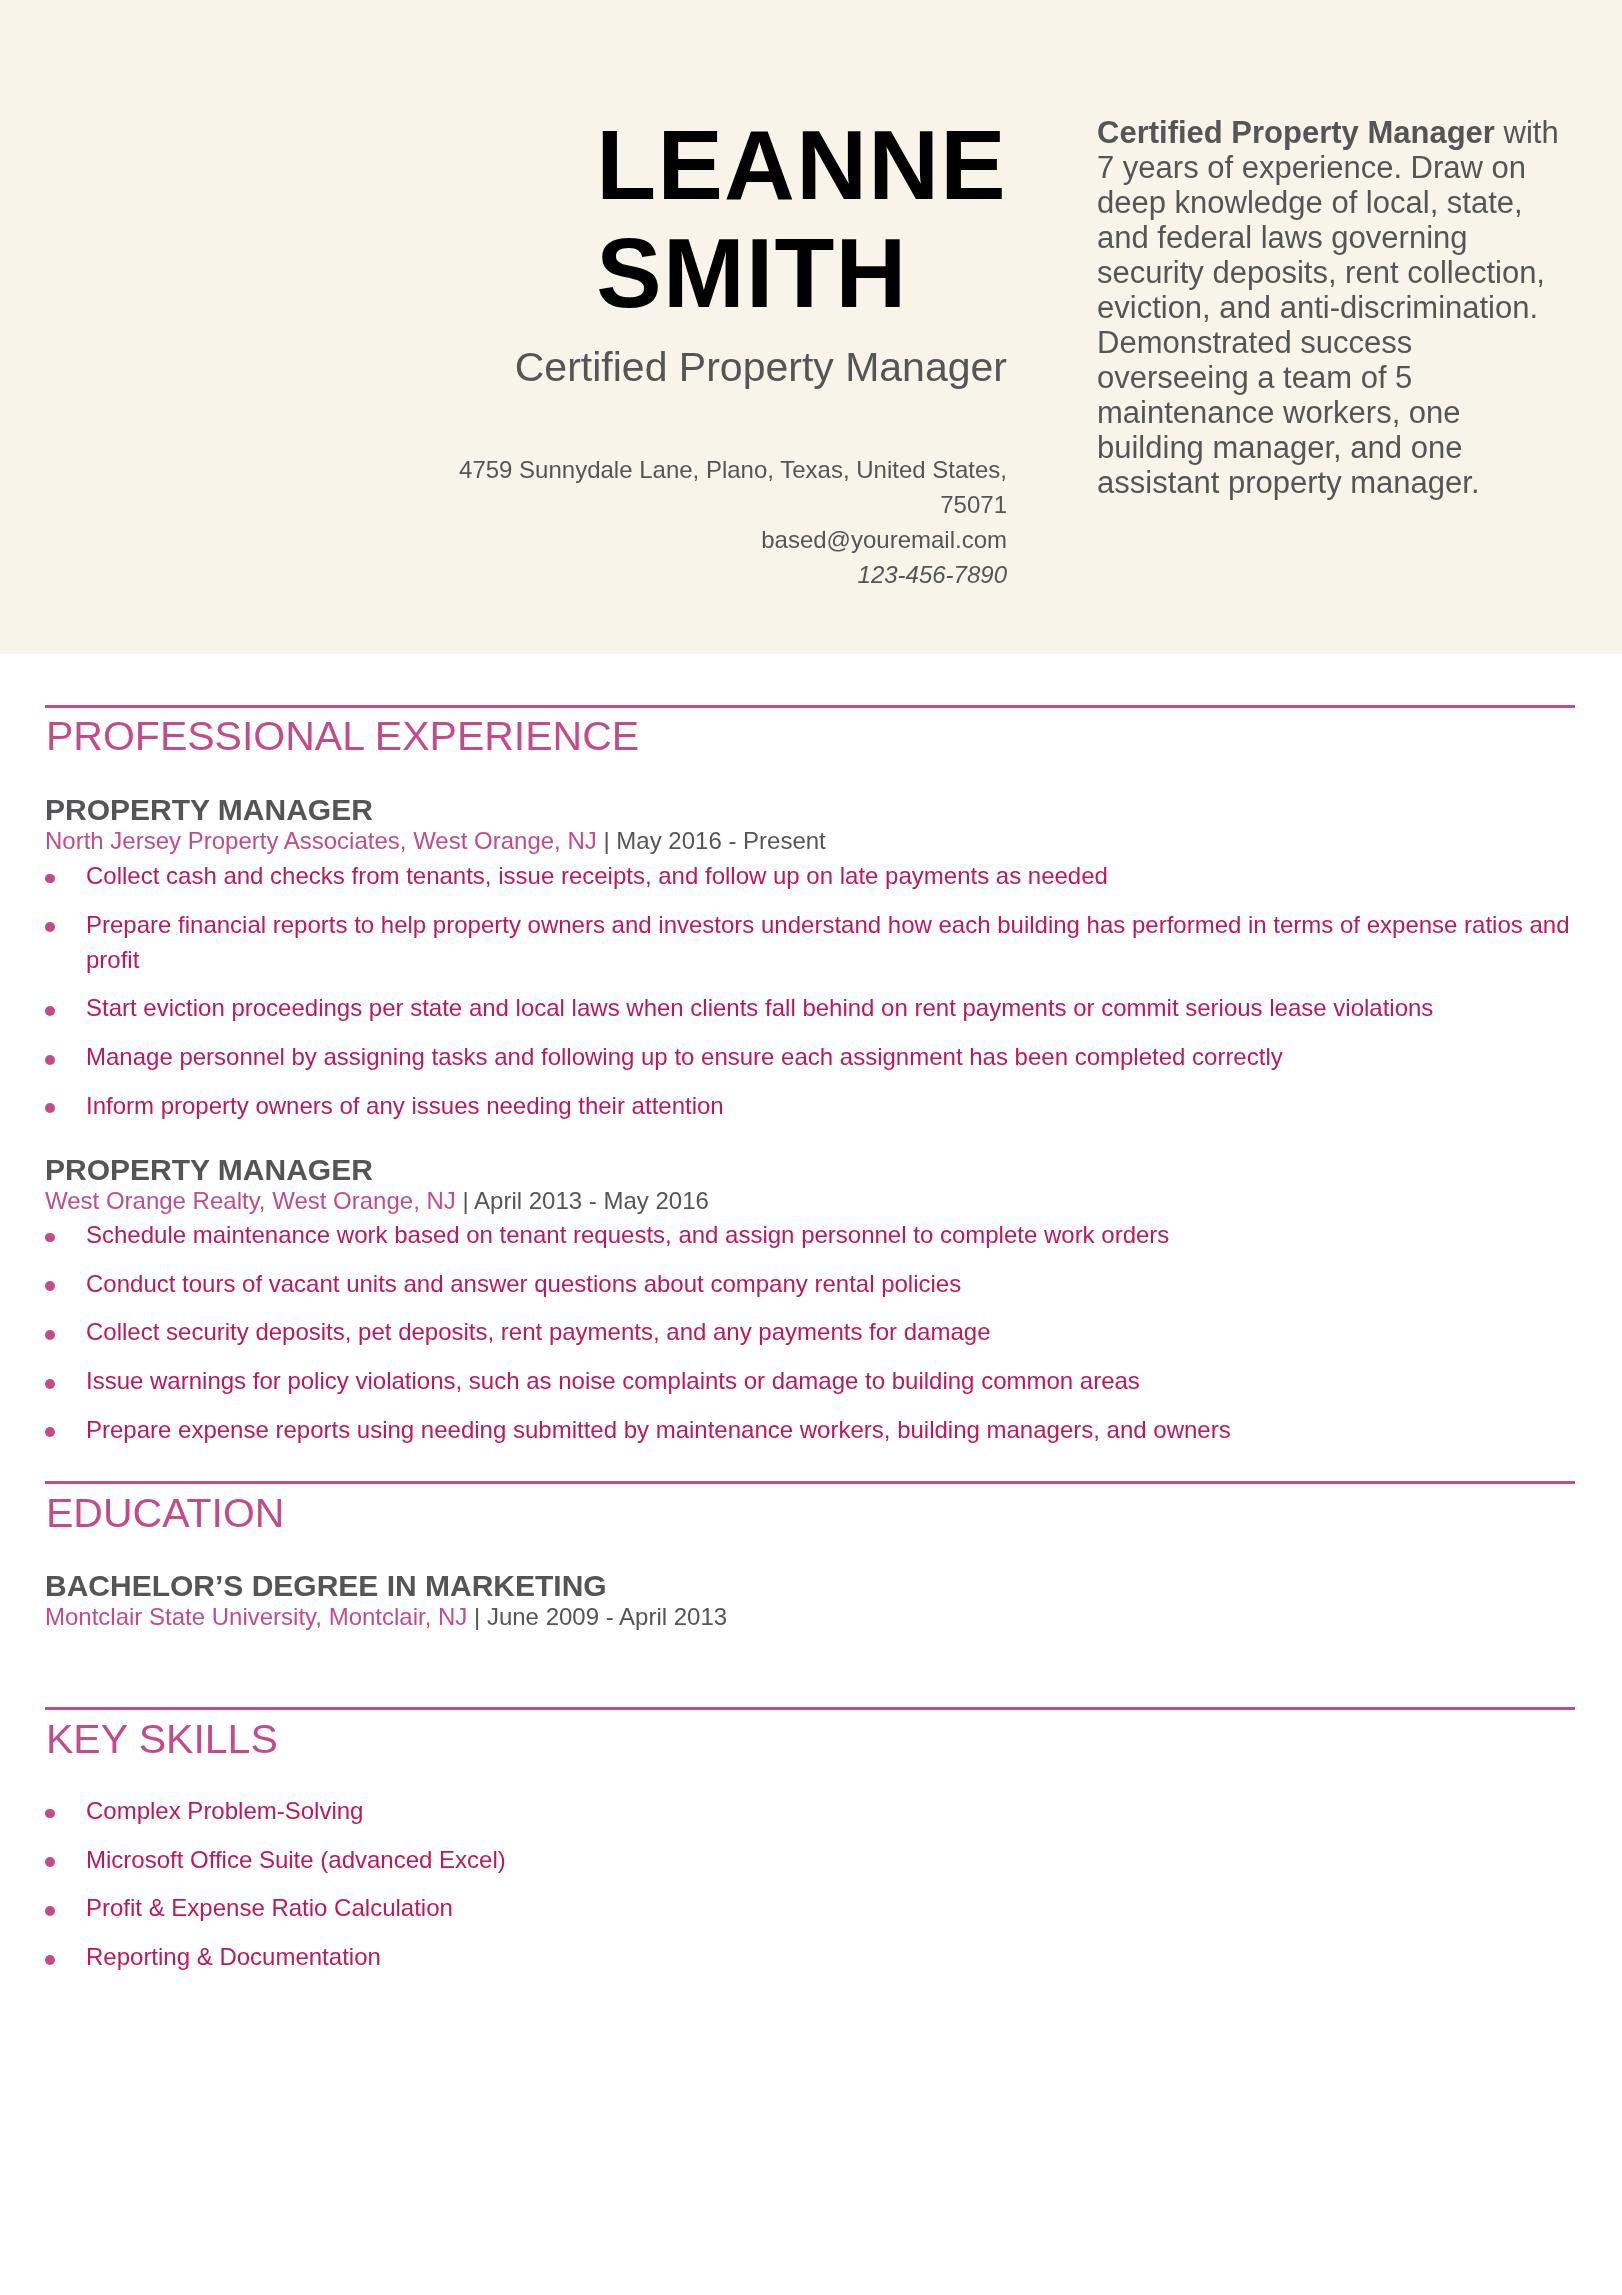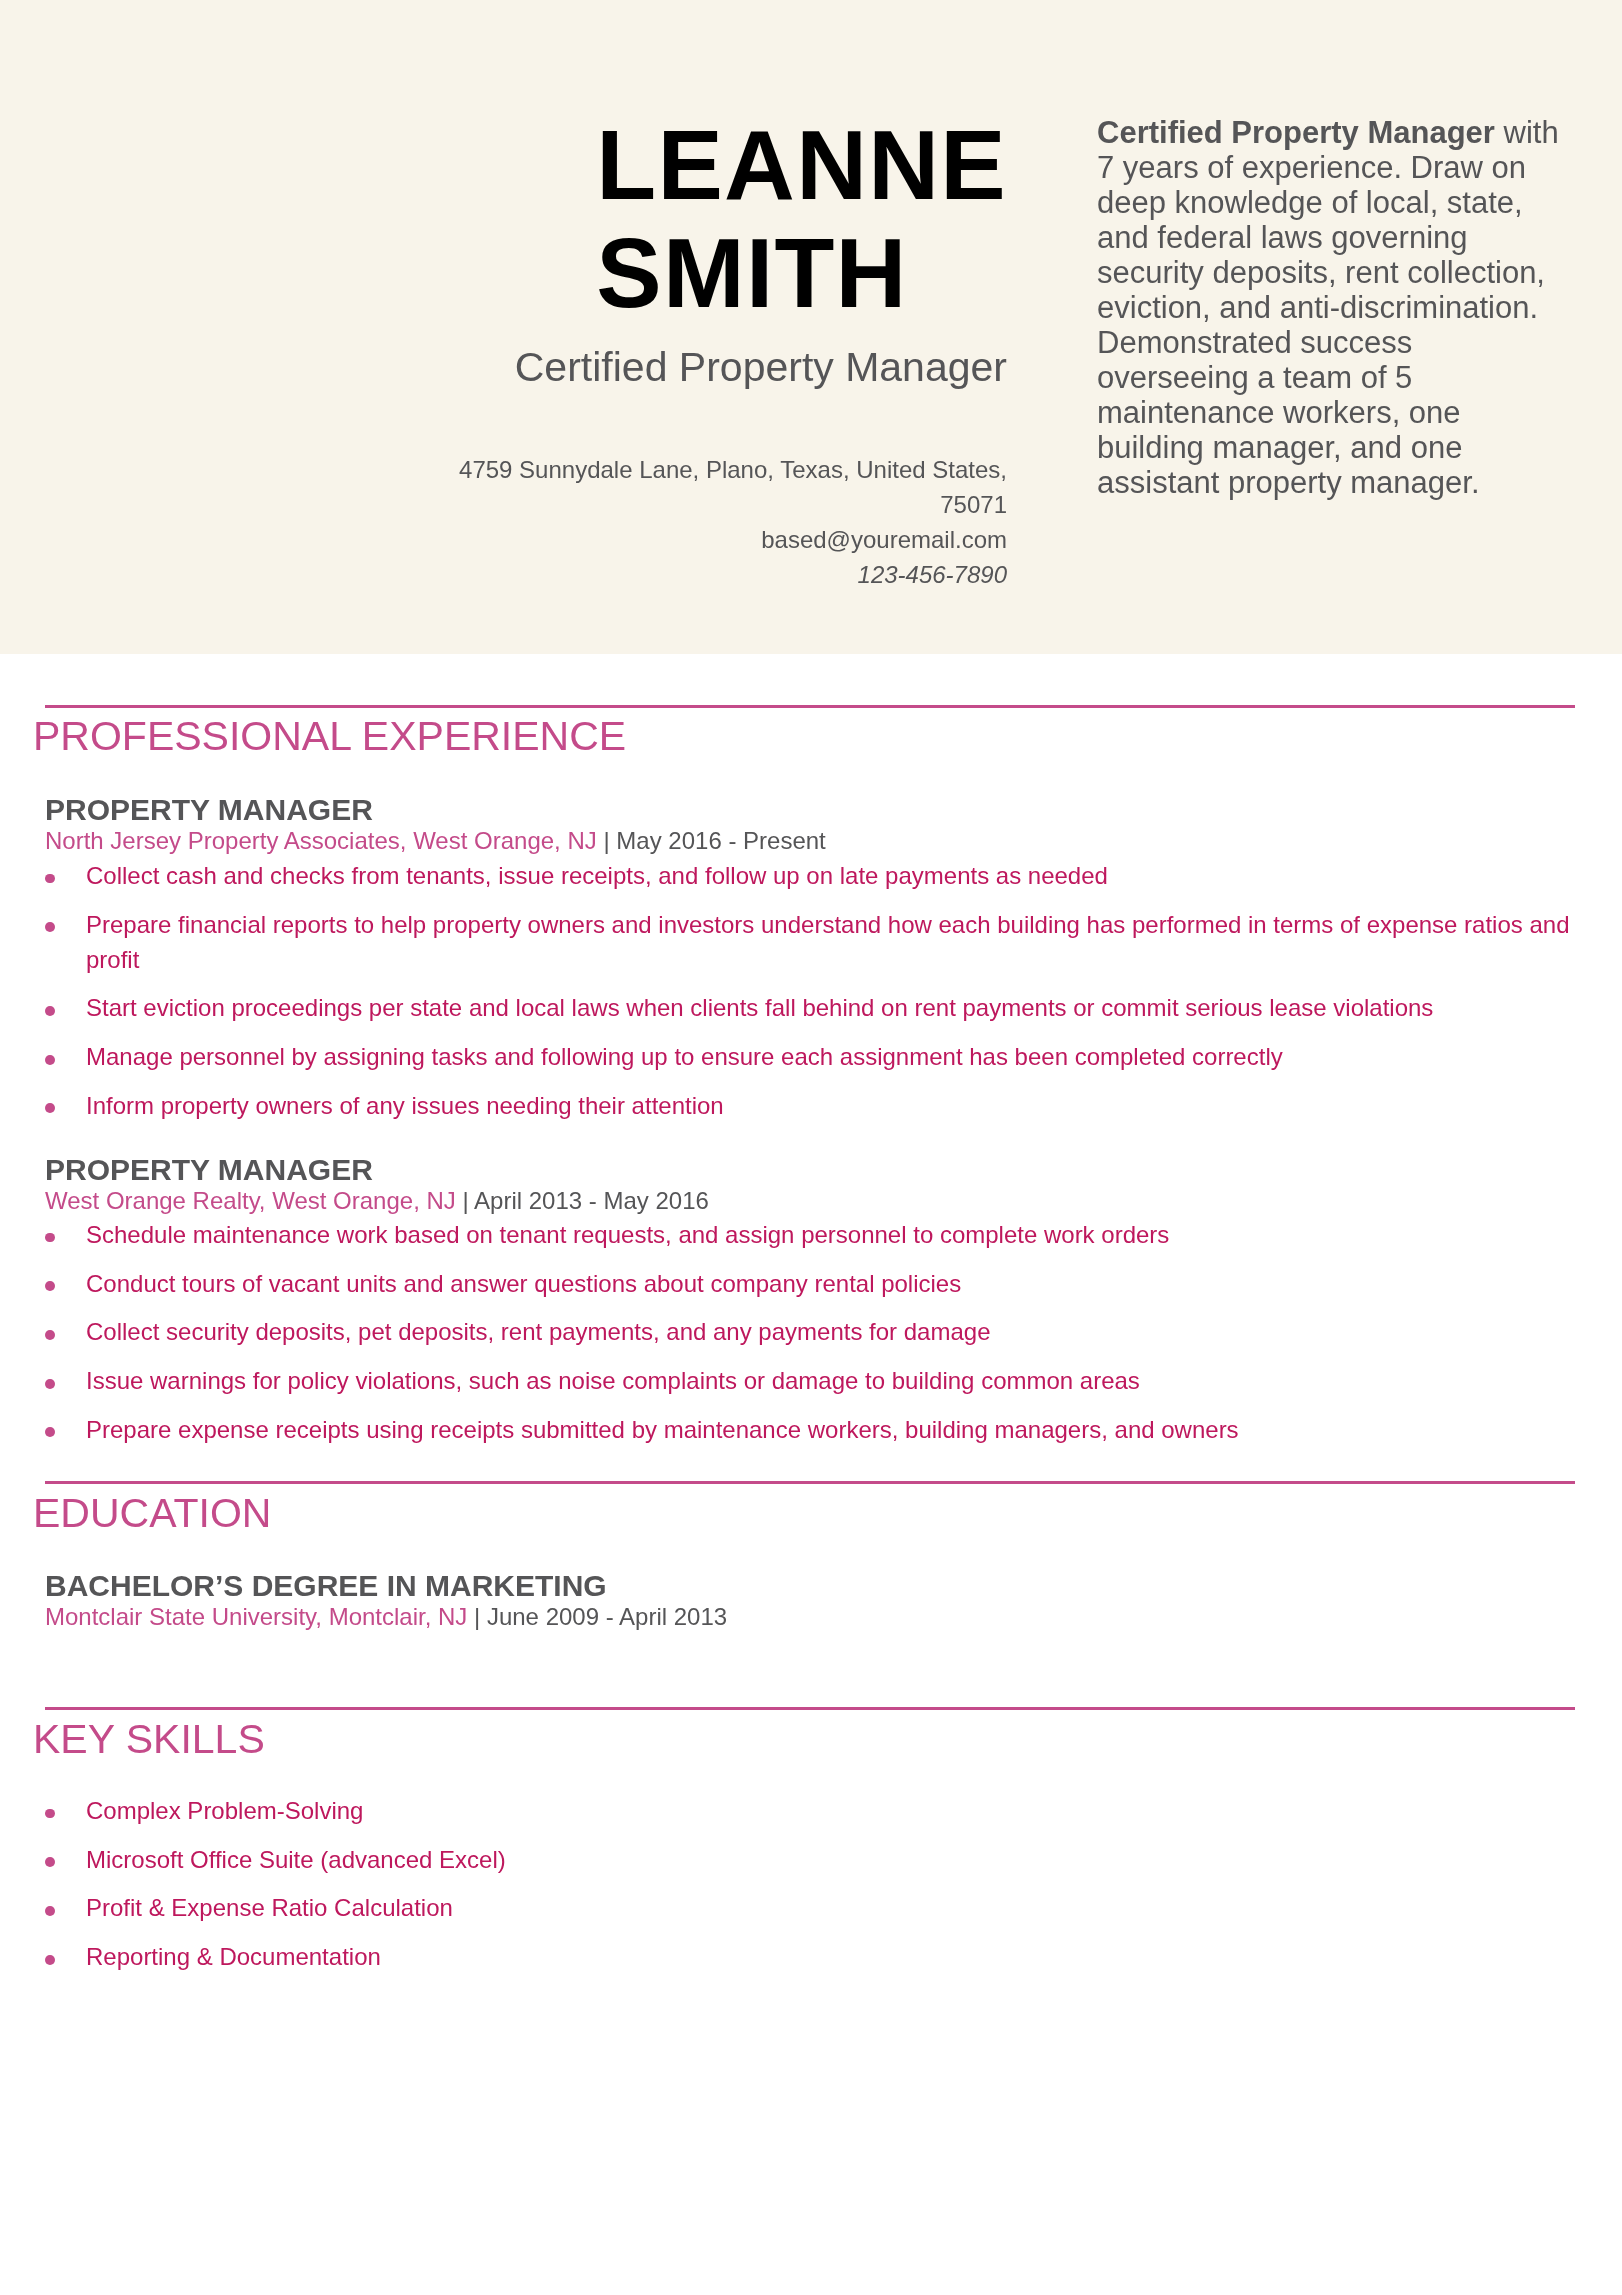--- a/index.html
+++ b/index.html
@@ -10,21 +10,21 @@
   .header { position: absolute; left: 0; top: 0; width: 1622px; height: 654px; background: #F8F4EA; }
   .name { position: absolute; right: 615px; top: 111px; text-align: left; color: #000000;
     font-size: 98px; line-height: 108px; font-weight: 700; letter-spacing: 1.3px; }
   .title { position: absolute; right: 615px; top: 344px; text-align: right; font-size: 41px; color: #555557; }
   .contact { position: absolute; right: 615px; top: 452px; text-align: right; font-size: 24px; line-height: 35px; color: #555557; }
   .contact .phone { font-style: italic; }
   .summary { position: absolute; left: 1097px; top: 115px; width: 471px; font-size: 31px; line-height: 35px; color: #555557; }
   .summary b { font-weight: 700; }
 
   .rule { position: absolute; left: 45px; width: 1530px; height: 3.3px; background: #C44B8A; }
-  .section-title { position: absolute; left: 33px; color: #C44B8A; font-size: 41px; font-weight: 400; }
+  .section-title { position: absolute; left: 46px; color: #C44B8A; font-size: 41px; font-weight: 400; }
   .job-row { position: absolute; left: 45px; width: 1530px; display: flex; justify-content: space-between; align-items: baseline; flex-direction: column; }
   .job-title { font-size: 30px; color: #555557; font-weight: 700; }
   .job-meta { font-size: 24px; color: #555557; }
   .job-meta .org { color: #C44B8A; }
   ul.bullets { position: absolute; left: 45px; width: 1530px; margin: 0; padding: 0; list-style: none; }
   ul.bullets li { position: relative; padding-left: 41px; font-size: 24px; line-height: 35px; margin-bottom: 13.7px; color: #be185d; }
   ul.bullets li .dot { position: absolute; left: 0; top: 15.7px; width: 9.8px; height: 9.8px; border-radius: 50%; background: #C44B8A; }
 </style>
 </head>
 <body>
@@ -61,21 +61,21 @@
 
 <div class="job-row" style="top:1153px;">
   <span class="job-title">PROPERTY MANAGER</span>
   <span class="job-meta"><span class="org">West Orange Realty, West Orange, NJ</span><span> | </span><span>April 2013 - May 2016</span></span>
 </div>
 <ul class="bullets" style="top:1217px;">
   <li><span class="dot"></span><span>Schedule maintenance work based on tenant requests, and assign personnel to complete work orders</span></li>
   <li><span class="dot"></span><span>Conduct tours of vacant units and answer questions about company rental policies</span></li>
   <li><span class="dot"></span><span>Collect security deposits, pet deposits, rent payments, and any payments for damage</span></li>
   <li><span class="dot"></span><span>Issue warnings for policy violations, such as noise complaints or damage to building common areas</span></li>
-  <li><span class="dot"></span><span>Prepare expense receipts using receipts submitted by maintenance workers, building managers, and owners</span></li>
+  <li><span class="dot"></span><span>Prepare expense reports using needing submitted by maintenance workers, building managers, and owners</span></li>
 </ul>
 
 <div class="rule" style="top:1481px;"></div>
 <div class="section-title" style="top:1490px;">EDUCATION</div>
 <div class="job-row" style="top:1569px;">
   <span class="job-title">BACHELOR’S DEGREE IN MARKETING</span>
   <span class="job-meta"><span class="org">Montclair State University, Montclair, NJ</span><span> | </span><span>June 2009 - April 2013</span></span>
 </div>
 
 <div class="rule" style="top:1707px;"></div>

